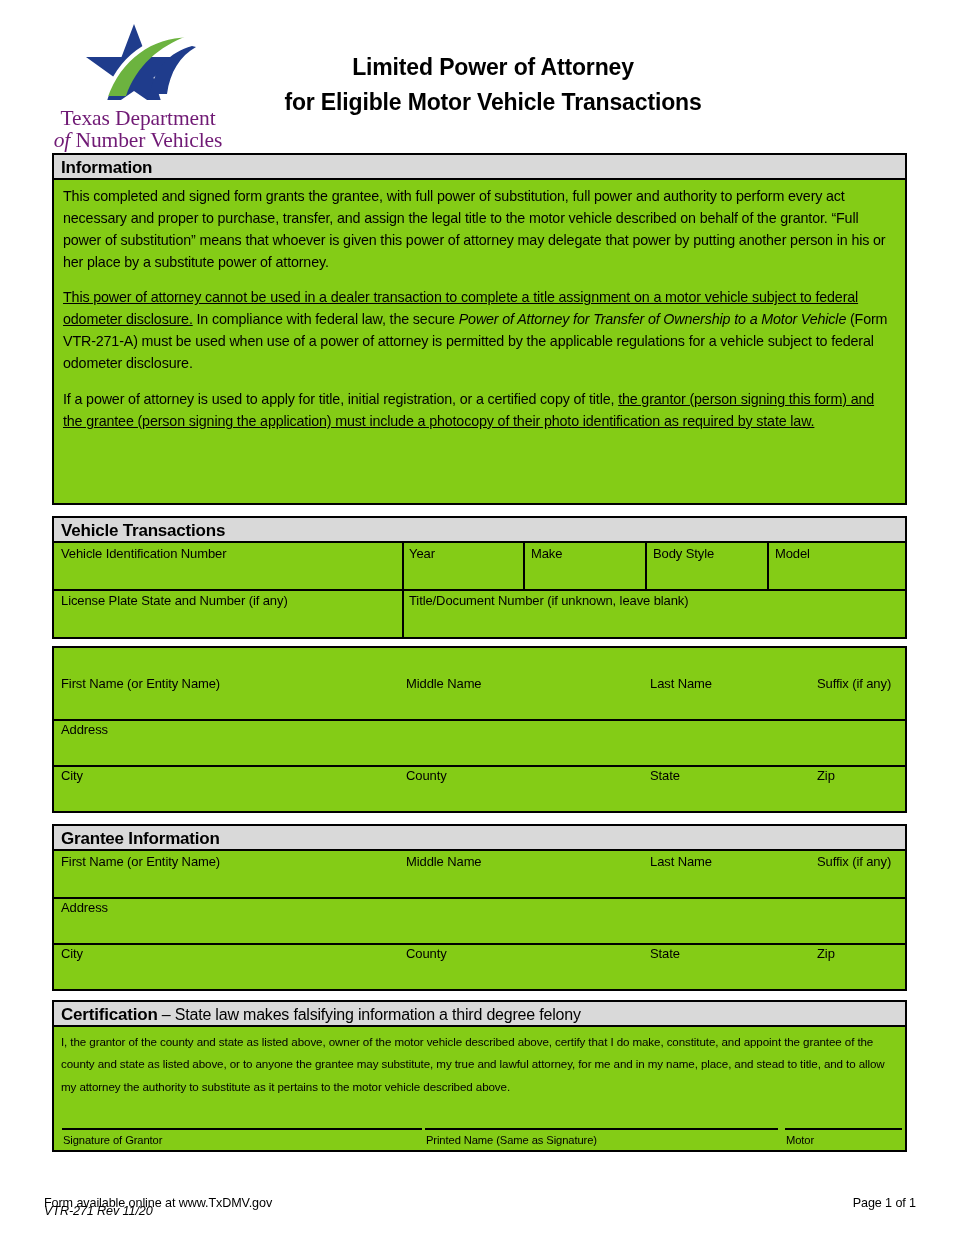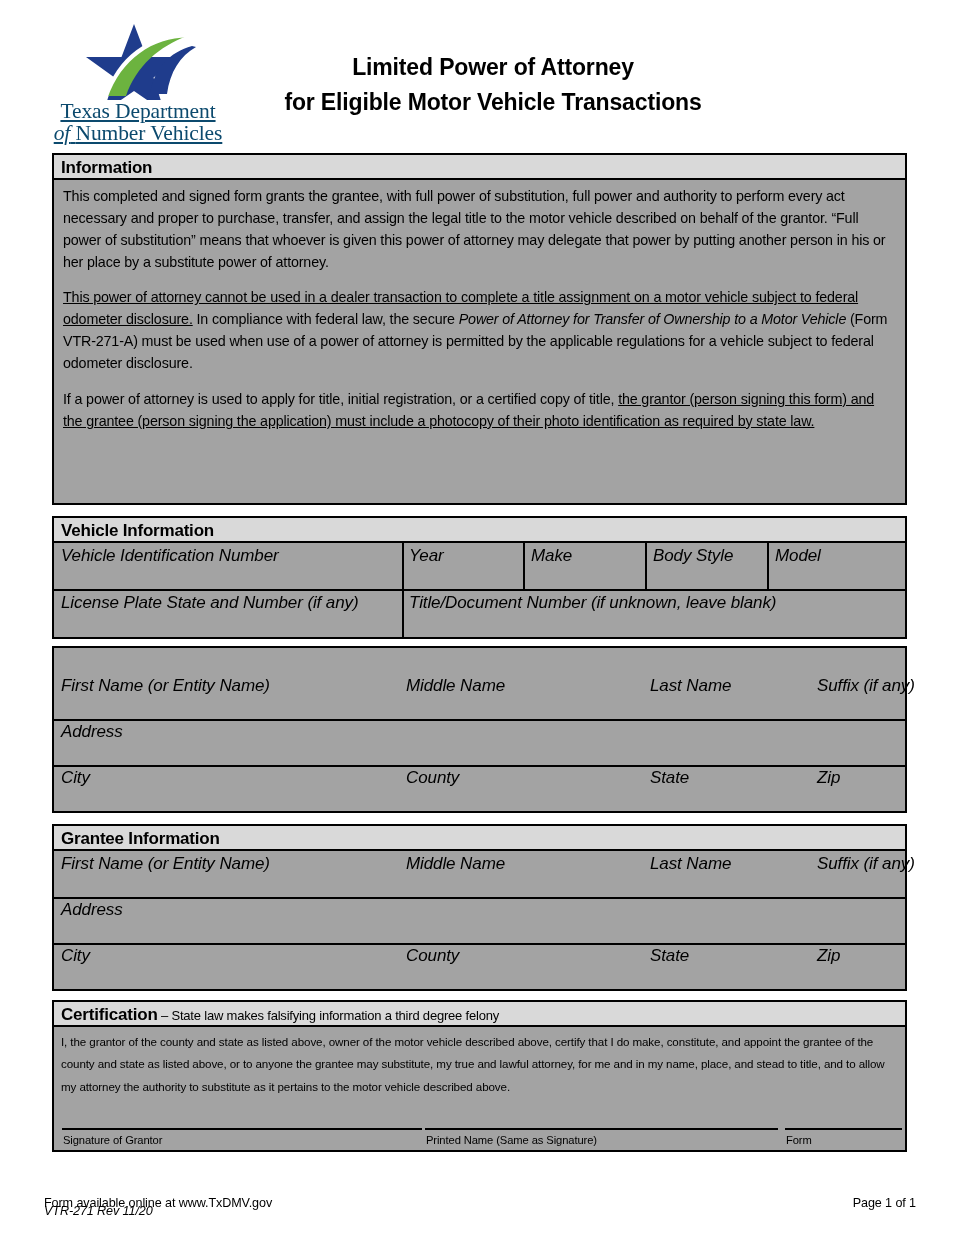--- a/index.html
+++ b/index.html
@@ -36,25 +36,24 @@
     width: 180px;
     text-align: center;
   }
   .logo-mark {
     width: 128px;
     height: 78px;
     margin: 0 auto;
     display: block;
   }
   .logo-text {
-    margin-top: 1px;
+    margin-top: 8px;
     line-height: 1.02;
     font-family: "Liberation Serif", serif;
-    color: #0c4a6e;
-    text-decoration: underline;
+    color: #701a75;
   }
   .logo-text .l1 {
     display: block;
     font-size: 21.5px;
     letter-spacing: -0.1px;
   }
   .logo-text .l2 {
     display: block;
     font-size: 21.5px;
     letter-spacing: -0.1px;
@@ -74,64 +73,63 @@
     line-height: 1.52;
     letter-spacing: -0.15px;
   }
   .title-block .t2 { display: block; }
 
   
   .section {
     position: absolute;
     border: 2.2px solid #000;
     box-sizing: border-box;
-    background: #a3a3a3;
+    background: #84cc16;
   }
   .sec-head {
     background: #d9d9d9;
     border-bottom: 2.2px solid #000;
     box-sizing: border-box;
     height: 25px;
     padding: 1px 0 0 7px;
     font-size: 17px;
     font-weight: bold;
     line-height: 24px;
     white-space: nowrap;
     overflow: hidden;
     letter-spacing: -0.2px;
   }
   .sec-head .normal {
     font-weight: normal;
-    font-size: 13px;
+    font-size: 16px;
   }
 
   
   .info-body {
     padding: 6px 8px 4px 9px;
     font-size: 14.3px;
     line-height: 1.53;
     letter-spacing: -0.15px;
   }
   .info-body p {
     margin: 0 0 14px 0;
   }
   .info-body p:last-child { margin-bottom: 0; }
   .u { text-decoration: underline; }
   .i { font-style: italic; }
 
   
   .cell {
     position: absolute;
     box-sizing: border-box;
-    font-size: 17px;
+    font-size: 13px;
     letter-spacing: -0.1px;
     padding: 2px 0 0 4px;
     line-height: 1.2;
     white-space: nowrap;
-    font-style: italic;
   }
   .hline {
     position: absolute;
     background: #000;
     height: 1.6px;
   }
   .vline {
     position: absolute;
     background: #000;
     width: 1.6px;
@@ -206,21 +204,21 @@
     </div>
     <div class="info-body">
       <p>This completed and signed form grants the grantee, with full power of substitution, full power and authority to perform every act necessary and proper to purchase, transfer, and assign the legal title to the motor vehicle described on behalf of the grantor.  “Full power of substitution” means that whoever is given this power of attorney may delegate that power by putting another person in his or her place by a substitute power of attorney.</p>
       <p><span class="u">This power of attorney cannot be used in a dealer transaction to complete a title assignment on a motor vehicle subject to federal odometer disclosure.</span><span>  In compliance with federal law, the secure </span><span class="i">Power of Attorney for Transfer of Ownership to a Motor Vehicle</span><span> (Form VTR-271-A) must be used when use of a power of attorney is permitted by the applicable regulations for a vehicle subject to federal odometer disclosure.</span></p>
       <p><span>If a power of attorney is used to apply for title, initial registration, or a certified copy of title, </span><span class="u">the grantor (person signing this form) and the grantee (person signing the application) must include a photocopy of their photo identification as required by state law.</span></p>
     </div>
   </div>
 
   <div class="section" style="left:52px; top:516px; width:855px; height:123px;">
     <div class="sec-head">
-      <span>Vehicle Information</span>
+      <span>Vehicle Transactions</span>
     </div>
 
     <div class="hline" style="left:0; top:71px; width:851px;"></div>
 
     <div class="vline" style="left:348px; top:25px; height:46px;"></div>
     <div class="vline" style="left:469px; top:25px; height:46px;"></div>
     <div class="vline" style="left:591px; top:25px; height:46px;"></div>
     <div class="vline" style="left:713px; top:25px; height:46px;"></div>
 
     <div class="vline" style="left:348px; top:72px; height:47px;"></div>
@@ -329,21 +327,21 @@
       <span>Certification</span><span class="normal"> – State law makes falsifying information a third degree felony</span>
     </div>
     <div class="cert-body">I, the grantor of the county and state as listed above, owner of the motor vehicle described above, certify that I do make, constitute, and appoint the grantee of the county and state as listed above, or to anyone the grantee may substitute, my true and lawful attorney, for me and in my name, place, and stead to title, and to allow my attorney the authority to substitute as it pertains to the motor vehicle described above.</div>
 
     <div class="sig-line" style="left:8px;   top:126px; width:360px;"></div>
     <div class="sig-line" style="left:371px; top:126px; width:353px;"></div>
     <div class="sig-line" style="left:731px; top:126px; width:117px;"></div>
 
     <div class="sig-label" style="left:9px;   top:132px;text-align:right;">Signature of Grantor</div>
     <div class="sig-label" style="left:372px; top:132px;">Printed Name (Same as Signature)</div>
-    <div class="sig-label" style="left:732px; top:132px;">Form</div>
+    <div class="sig-label" style="left:732px; top:132px;">Motor</div>
   </div>
 
   <div class="footer">
     <span class="f-left">VTR-271 Rev 11/20</span>
     <span class="f-mid">Form available online at www.TxDMV.gov</span>
     <span class="f-right">Page 1 of 1</span>
   </div>
 
 </div>
 

